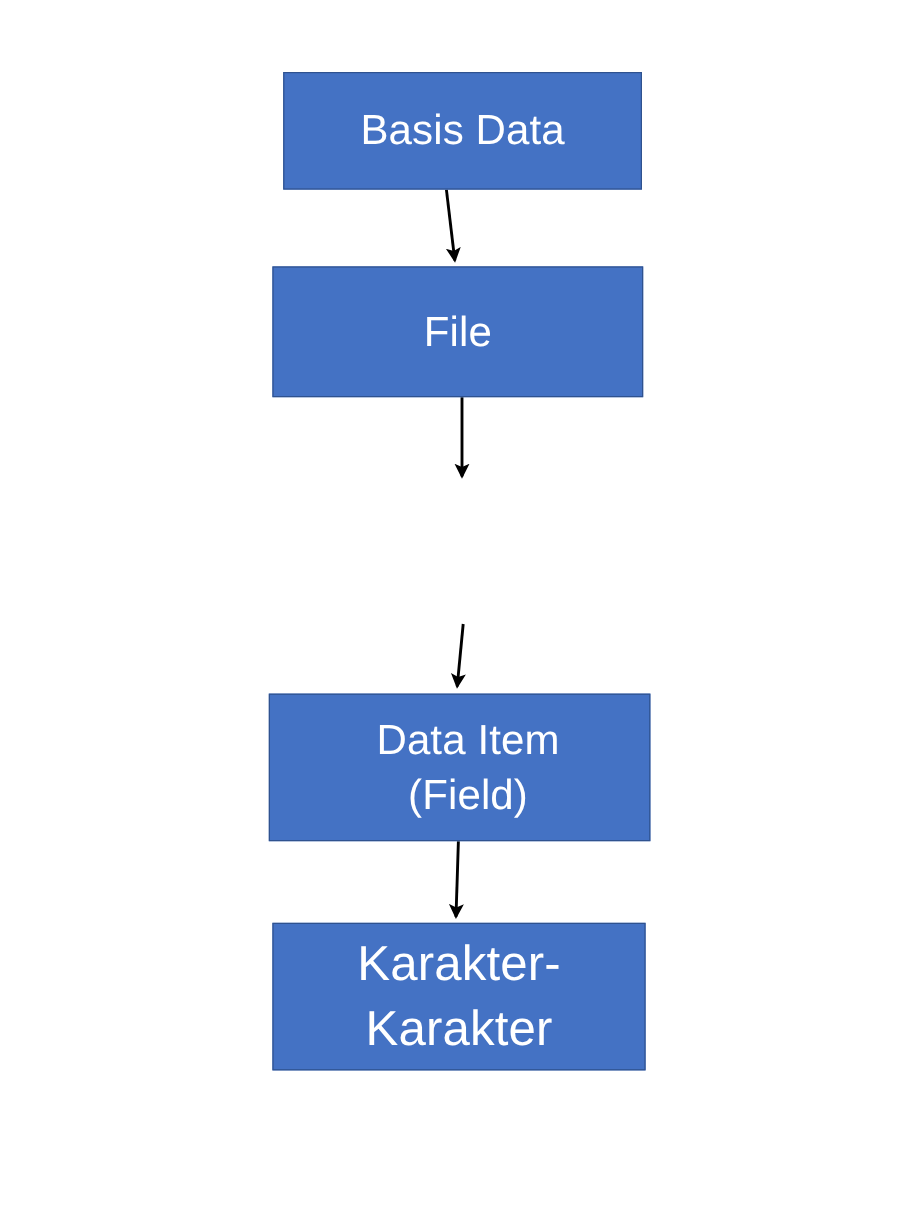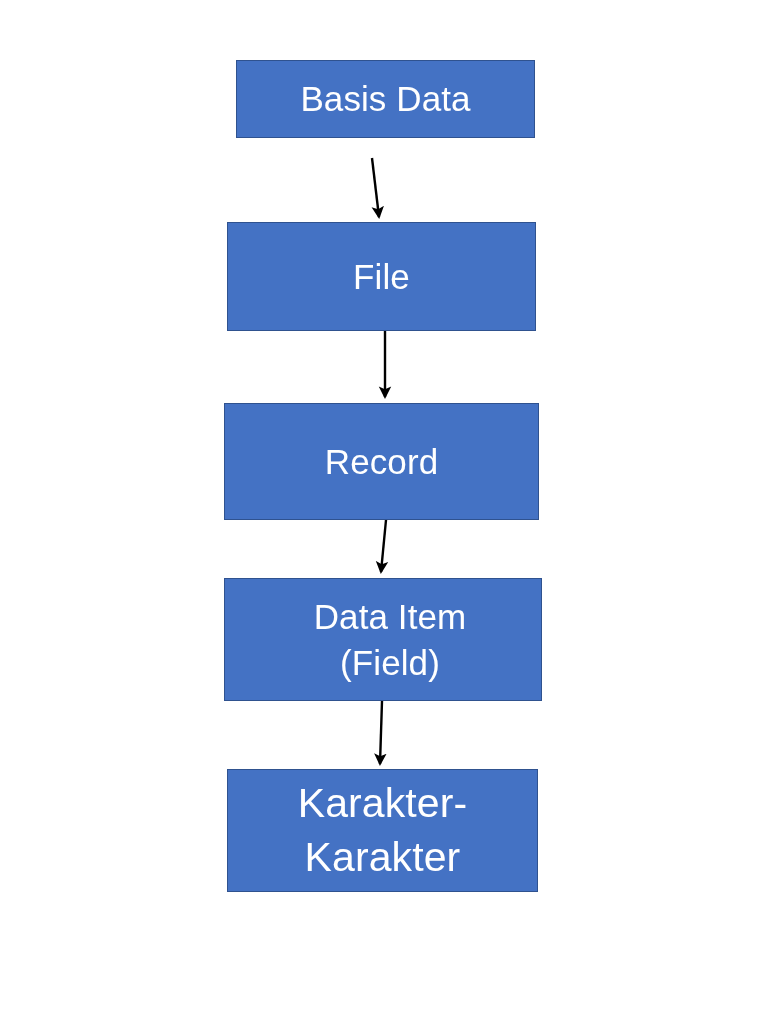--- a/index.html
+++ b/index.html
@@ -40,21 +40,21 @@
     -webkit-font-smoothing: antialiased;
   }
 
   .flow-node .node-line {
     display: block;
     white-space: nowrap;
   }
 
   
   #node-basis-data {
-    left: 236px;  top: 60px;  width: 299px; height: 78px;
+    left: 236px;  top: 60px;  width: 299px; height: 98px;
     font-size: 35px;
   }
   #node-file {
     left: 227px;  top: 222px; width: 309px; height: 109px;
     font-size: 35px;
   }
   #node-record {
     left: 224px;  top: 403px; width: 315px; height: 117px;
     font-size: 35px;
   }
@@ -106,23 +106,20 @@
   </svg>
 
   <div class="flow-node" id="node-basis-data">
     <span class="node-line">Basis Data</span>
   </div>
 
   <div class="flow-node" id="node-file">
     <span class="node-line">File</span>
   </div>
 
-  <div class="flow-node" id="node-record">
-    <span class="node-line">Record</span>
-  </div>
 
   <div class="flow-node" id="node-data-item">
     <span class="node-line">Data Item</span>
     <span class="node-line">(Field)</span>
   </div>
 
   <div class="flow-node" id="node-karakter">
     <span class="node-line">Karakter-</span>
     <span class="node-line">Karakter</span>
   </div>

